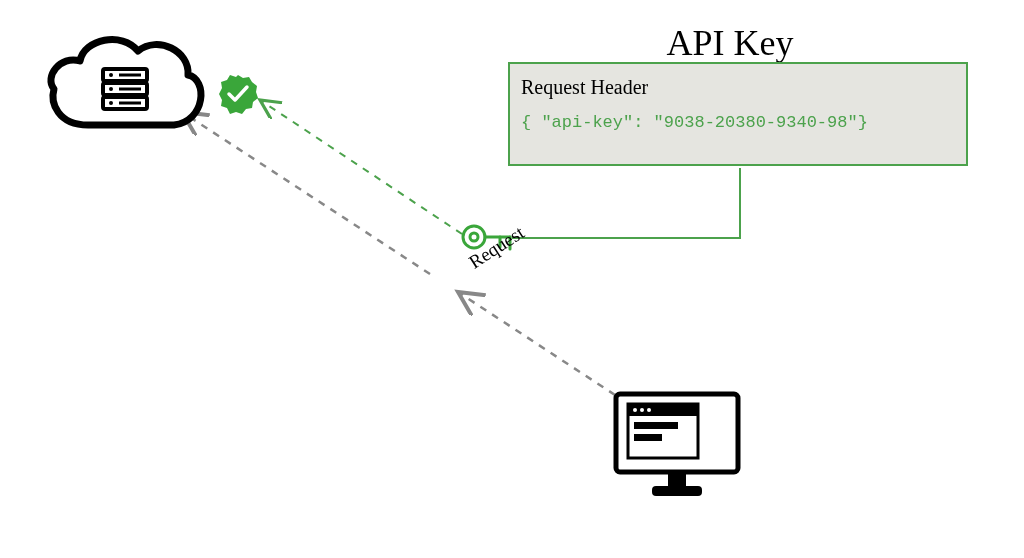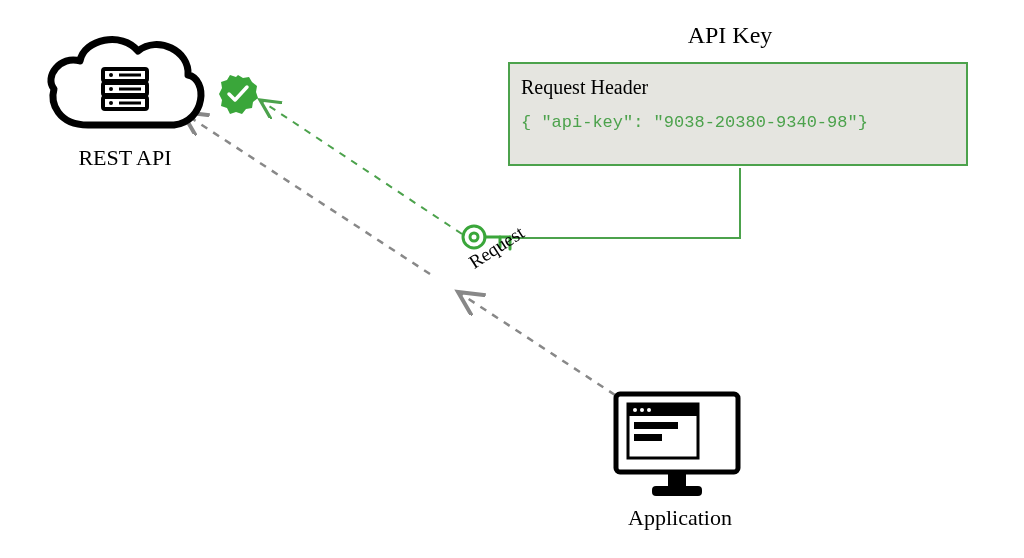--- a/index.html
+++ b/index.html
@@ -44,21 +44,21 @@
     height: 40px;
   }
   .badge svg { width: 100%; height: 100%; }
   
   .api-key-title {
     position: absolute;
     left: 620px;
     top: 22px;
     width: 220px;
     text-align: center;
-    font-size: 24px;
+    font-size: 36px;
     color: #000;
   }
   
   .header-box {
     position: absolute;
     left: 508px;
     top: 62px;
     width: 460px;
     height: 104px;
     background: #e5e5e0;
@@ -173,21 +173,20 @@
         <rect x="0" y="28" width="44" height="12" rx="2" fill="#fff" stroke="#000" stroke-width="4"></rect>
         <circle cx="8" cy="6" r="2" fill="#000"></circle>
         <circle cx="8" cy="20" r="2" fill="#000"></circle>
         <circle cx="8" cy="34" r="2" fill="#000"></circle>
         <line x1="16" y1="6" x2="38" y2="6" stroke="#000" stroke-width="3"></line>
         <line x1="16" y1="20" x2="38" y2="20" stroke="#000" stroke-width="3"></line>
         <line x1="16" y1="34" x2="38" y2="34" stroke="#000" stroke-width="3"></line>
       </g>
     </svg>
   </div>
-  <div class="cloud-label">REST API</div>
 
   <div class="badge">
     <svg viewBox="0 0 40 40">
       <polygon points="20,1 25,4 31,3 34,8 39,12 38,18 40,24 35,28 34,34 28,35 24,40 18,38 12,40 9,34 3,32 4,26 1,20 4,14 3,8 9,6 12,1 18,3" fill="#3aa63a"></polygon>
       <path d="M11 20 L17 26 L29 13" stroke="#ffffff" stroke-width="3.5" fill="none" stroke-linecap="round" stroke-linejoin="round"></path>
     </svg>
   </div>
 
   <div class="api-key-title">API Key</div>
 
@@ -220,15 +219,14 @@
 
       <rect x="16" y="14" width="70" height="54" fill="#fff" stroke="#000" stroke-width="3"></rect>
       <rect x="16" y="14" width="70" height="12" fill="#000"></rect>
       <circle cx="23" cy="20" r="2" fill="#fff"></circle>
       <circle cx="30" cy="20" r="2" fill="#fff"></circle>
       <circle cx="37" cy="20" r="2" fill="#fff"></circle>
       <rect x="22" y="32" width="44" height="7" fill="#000"></rect>
       <rect x="22" y="44" width="28" height="7" fill="#000"></rect>
     </svg>
   </div>
-  <div class="monitor-label">Application</div>
 
 </div>
 
 </body></html>

